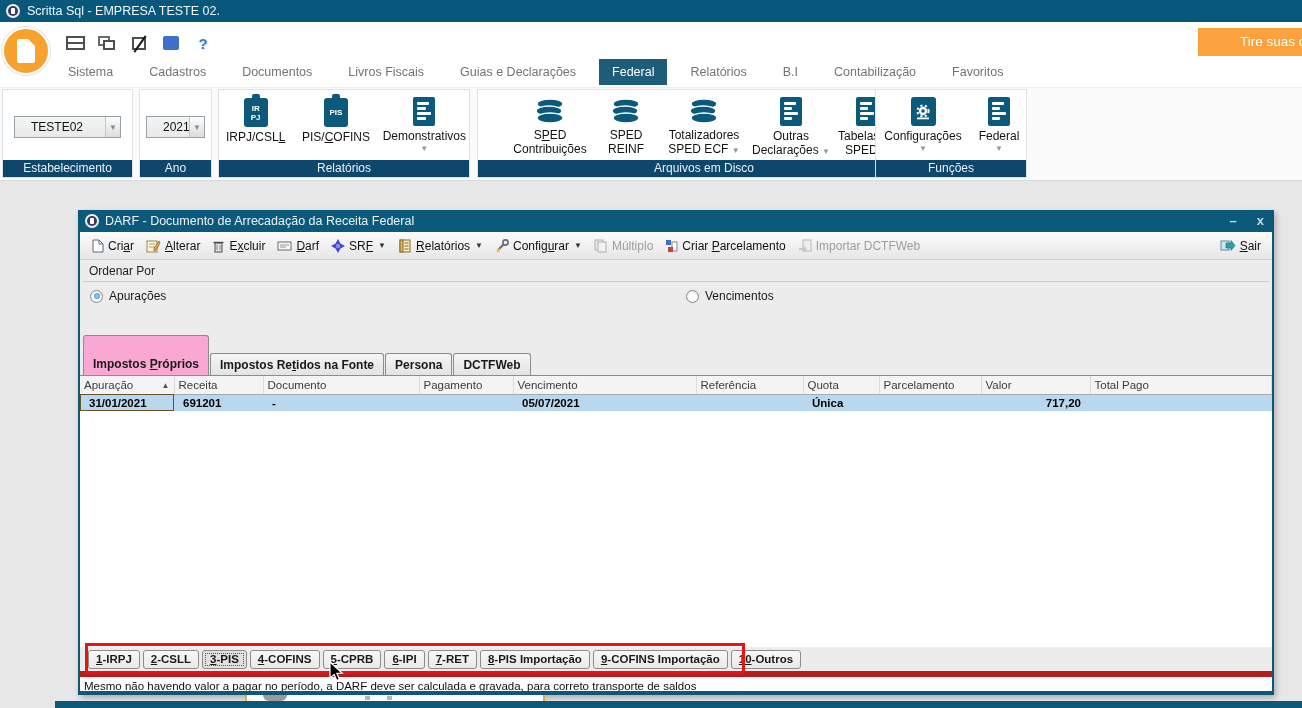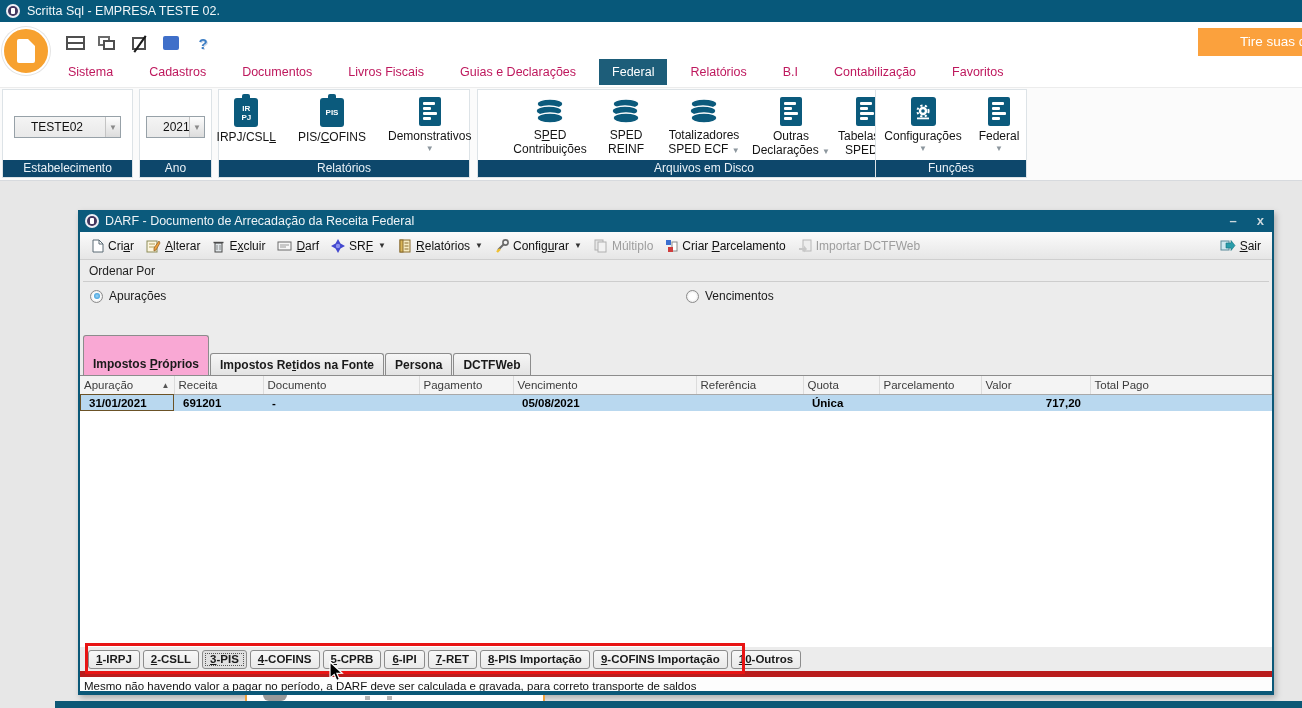--- a/index.html
+++ b/index.html
@@ -42,21 +42,21 @@
       repeating-linear-gradient(90deg, #cfe0ff 0 2px, transparent 2px 4px) bottom/100% 7px no-repeat; }
   .ic-help { font-weight:bold; font-size:15px; color:#3b7dc4; text-shadow:1px 1px 0 #cfd8e8; }
 
   .promo-btn { position:absolute; right:0; top:28px; width:104px; height:28px; background:#fba13d;
                color:#fff; font-size:13.5px; line-height:28px; padding-left:42px;
                white-space:nowrap; overflow:hidden; }
 
   
   .menubar { position:absolute; top:56px; left:0; width:100%; height:32px; background:#fff;
              display:flex; align-items:center; padding-left:55px; border-bottom:1px solid #ececec; }
-  .menu-item { padding:6px 13px; margin-right:10px; font-size:12.5px; color:#be185d; cursor:default; }
+  .menu-item { padding:6px 13px; margin-right:10px; font-size:12.5px; color:#737373; cursor:default; }
   .menu-item.active { background:#1d5d79; color:#fff; }
 
   
   .ribbon { position:absolute; top:88px; left:0; width:100%; height:93px; background:#fbfbfb;
             border-bottom:1px solid #d7dade; }
   .rgroup { position:absolute; top:1px; height:89px; background:#fff; border:1px solid #dde3e7;
             display:flex; flex-direction:column; }
   .rgroup-content { flex:1; display:flex; justify-content:center; align-items:flex-start; padding-top:4px; }
   .rgroup-caption { height:17px; background:#0d476b; color:#e9f1f7; font-size:12px;
                     text-align:center; line-height:16px; }
@@ -216,21 +216,21 @@
       <div class="rgroup-content">
         <div class="combo" style="width:59px;">
           <span class="combo-value">2021</span>
           <span class="combo-arrow">▼</span>
         </div>
       </div>
       <div class="rgroup-caption">Ano</div>
     </div>
 
     <div class="rgroup" style="left:218px; width:252px;">
-      <div class="rgroup-content" style="gap:16px;">
+      <div class="rgroup-content" style="gap:6px;">
         <div class="rbtn" style="width:76px;">
           <span class="ic-clip">IR<br>PJ</span>
           <span class="lbl"><span>IRPJ/CSL</span><span class="ac">L</span><span></span></span>
         </div>
         <div class="rbtn" style="width:78px;">
           <span class="ic-clip">PIS</span>
           <span class="lbl"><span>PIS/</span><span class="ac">C</span><span>OFINS</span></span>
         </div>
         <div class="rbtn" style="width:92px;">
           <span class="ic-docbars">
@@ -479,21 +479,21 @@
           <th>Quota</th>
           <th>Parcelamento</th>
           <th>Valor</th>
           <th>Total Pago</th>
         </tr>
         <tr class="selected-row">
           <td class="sel">31/01/2021</td>
           <td>691201</td>
           <td>-</td>
           <td></td>
-          <td>05/08/2021</td>
+          <td>05/07/2021</td>
           <td></td>
           <td>Única</td>
           <td></td>
           <td class="num">717,20</td>
           <td></td>
         </tr>
       </tbody>
         </table>
     </div>
 

